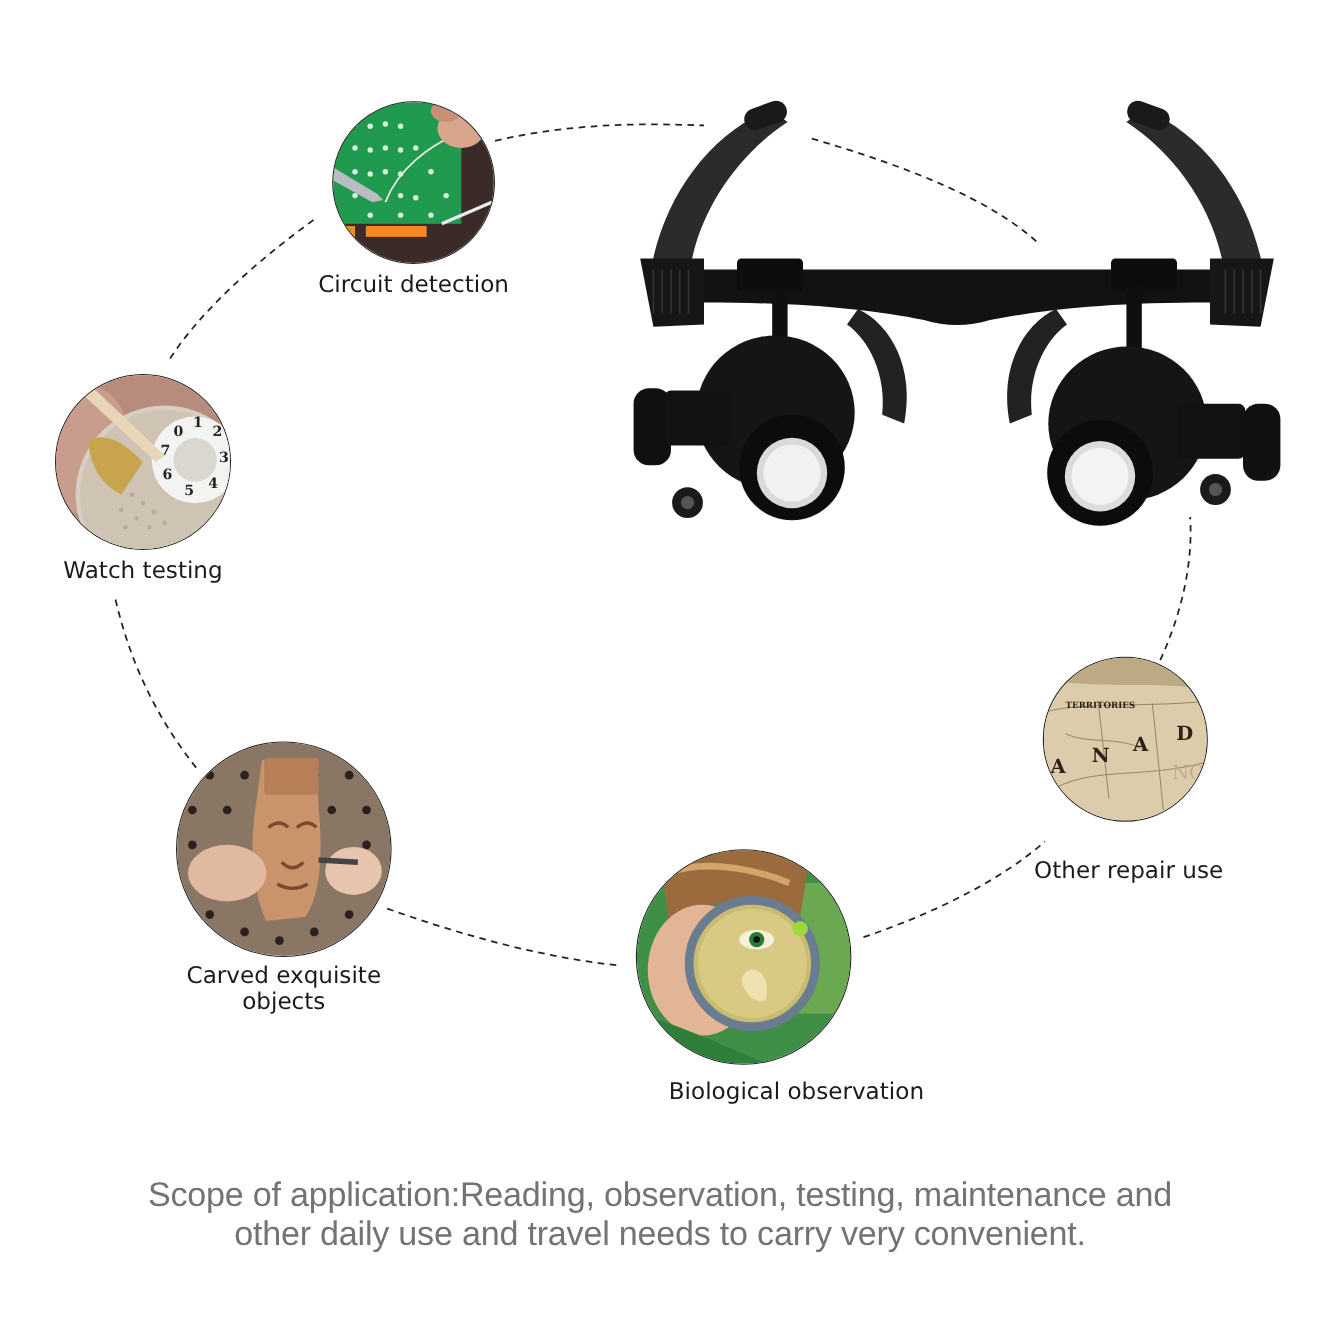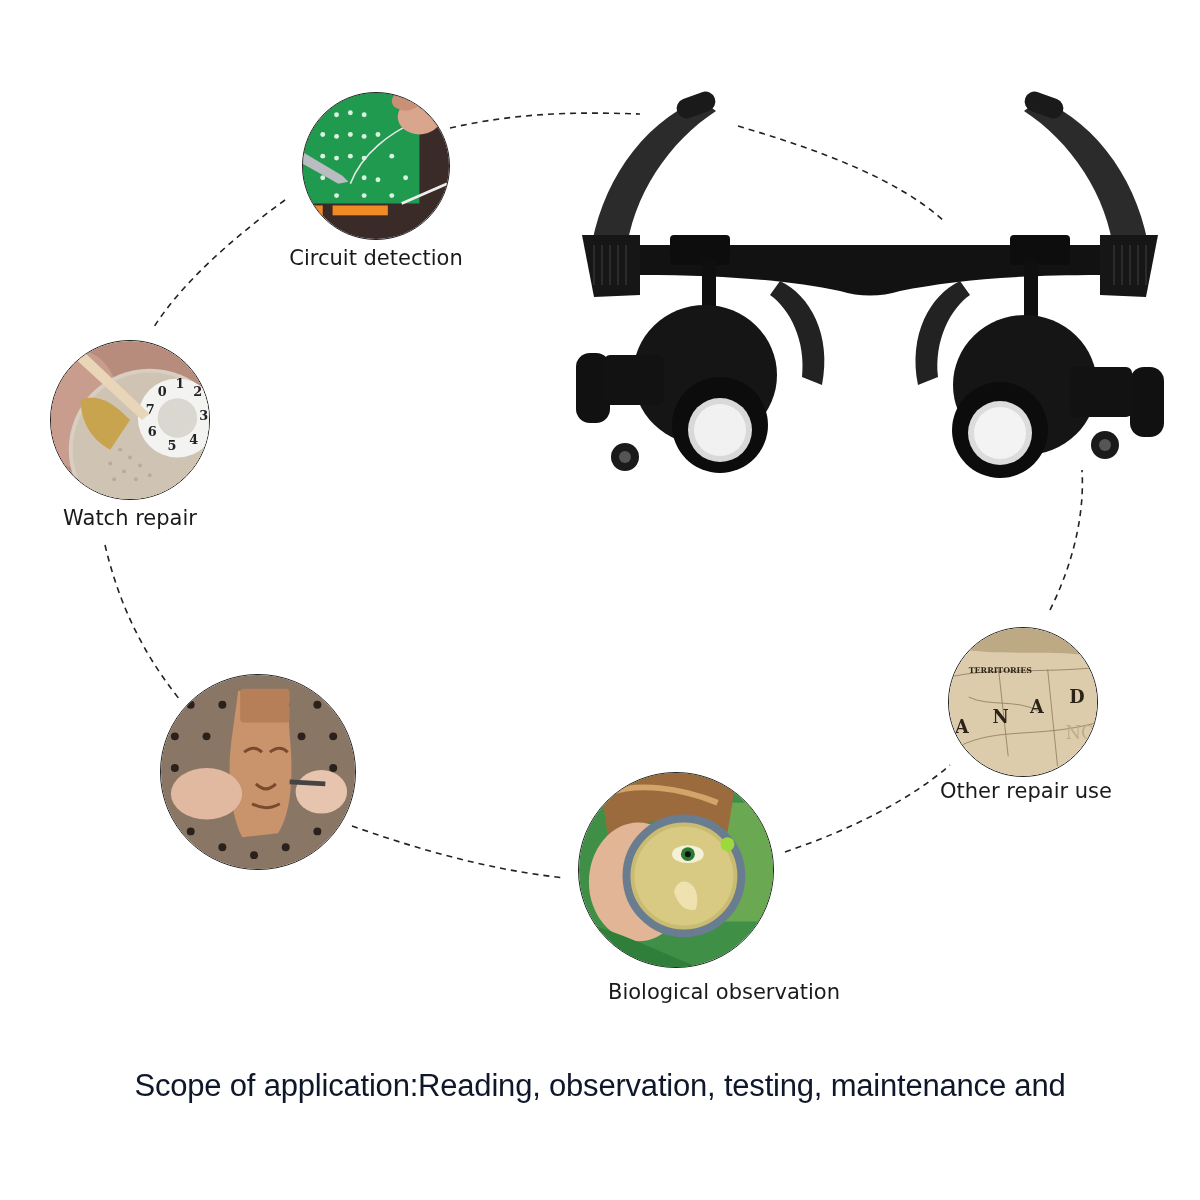--- a/index.html
+++ b/index.html
@@ -7,21 +7,21 @@
            font-family: "DejaVu Sans", "Liberation Sans", sans-serif; color: #111; }
     .stage { position: absolute; left: 0; top: 0; width: 1200px; height: 1200px; text-decoration: underline; }
     .path-svg { position: absolute; left: 0; top: 0; width: 1200px; height: 1200px; }
     .thumb { position: absolute; border-radius: 50%; overflow: hidden;
              border: 1.5px solid #222; box-sizing: border-box; }
     .thumb svg { width: 100%; height: 100%; display: block; }
     .label { position: absolute; text-align: center; font-size: 21px; line-height: 23px;
              color: #1a1a1a; white-space: pre-line; transform: translateX(-50%); }
     .caption { position: absolute; left: 0; width: 1200px; top: 1068px; text-align: center;
                font-family: "Liberation Sans", sans-serif; font-size: 31px; line-height: 36px;
-               color: #0f172a; letter-spacing: -0.2px; }
+               color: #737373; letter-spacing: -0.2px; }
     .caption span { display: block; }
     .glasses { position: absolute; left: 570px; top: 85px; width: 600px; height: 420px; }
   </style>
 </head>
 <body>
 
 <div class="stage">
 
   <svg class="path-svg" viewBox="0 0 1200 1200">
     <g fill="none" stroke="#222" stroke-width="1.6" stroke-dasharray="6,5">
@@ -99,21 +99,21 @@
           <text x="144" y="56">2</text>
         <text x="150" y="80">3</text>
           <text x="140" y="104">4</text>
           <text x="118" y="110">5</text>
           <text x="98" y="96">6</text>
           <text x="96" y="74">7</text>
       </g>
       <polygon points="16,10 26,4 100,74 92,80" fill="#e9d5b8"></polygon>
     </svg>
   </div>
-  <div class="label" style="left:130px;top:507px;">Watch repair</div>
+  <div class="label" style="left:130px;top:507px;">Watch testing</div>
 
   <div class="thumb" style="left:160px;top:674px;width:196px;height:196px;">
     <svg viewBox="0 0 196 196">
       <rect width="196" height="196" fill="#8a7665"></rect>
       <g fill="#2a211c">
         <circle cx="30" cy="30" r="4"></circle>
           <circle cx="62" cy="30" r="4"></circle>
           <circle cx="94" cy="30" r="4"></circle>
           <circle cx="126" cy="30" r="4"></circle>
           <circle cx="158" cy="30" r="4"></circle>
@@ -130,41 +130,43 @@
           <circle cx="94" cy="182" r="4"></circle>
       </g>
       <path d="M78,16 L128,22 L130,60 C134,100 132,140 118,160 L82,164 C70,140 66,100 72,60 Z" fill="#c9936c"></path>
       <rect x="80" y="14" width="50" height="34" rx="4" fill="#b77f58"></rect>
       <path d="M84,78 q10,-8 18,0 M110,78 q10,-8 18,0 M96,110 q10,10 20,0 M92,130 q14,8 28,0" stroke="#7a4a2e" stroke-width="3" fill="none"></path>
       <ellipse cx="46" cy="120" rx="36" ry="26" fill="#e0b9a0"></ellipse>
       <ellipse cx="162" cy="118" rx="26" ry="22" fill="#e7c4ad"></ellipse>
       <line x1="130" y1="108" x2="166" y2="110" stroke="#444" stroke-width="5"></line>
     </svg>
   </div>
+  <div class="label" style="left:258px;top:876px;">Carved exquisite
+objects</div>
 
   <div class="thumb" style="left:578px;top:772px;width:196px;height:196px;">
     <svg viewBox="0 0 196 196">
       <rect width="196" height="196" fill="#3f8f46"></rect>
       <rect x="140" y="30" width="56" height="120" fill="#6aa852"></rect>
       <path d="M20,0 L160,0 L150,60 C120,40 70,40 30,70 Z" fill="#9b6b3e"></path>
       <path d="M30,20 C60,10 100,14 140,30" stroke="#d4a46a" stroke-width="6" fill="none"></path>
       <ellipse cx="60" cy="110" rx="50" ry="60" fill="#e2b596"></ellipse>
       <path d="M0,150 C40,160 80,180 120,196 L0,196 Z" fill="#2f7f3a"></path>
       <circle cx="106" cy="104" r="58" fill="#c9bb6f" stroke="#6a7d90" stroke-width="8"></circle>
       <circle cx="106" cy="104" r="50" fill="#d8c983"></circle>
       <ellipse cx="110" cy="82" rx="16" ry="9" fill="#f5f1d8"></ellipse>
       <circle cx="110" cy="82" r="7" fill="#2a7a32"></circle>
       <circle cx="110" cy="82" r="3" fill="#111"></circle>
       <path d="M96,120 C100,100 126,110 118,138 C108,140 100,134 96,120 Z" fill="#efe2b0"></path>
       <circle cx="150" cy="72" r="7" fill="#9bd93c"></circle>
     </svg>
   </div>
   <div class="label" style="left:676px;top:981px;margin-left:48px;">Biological observation</div>
 
-  <div class="thumb" style="left:948px;top:627px;width:150px;height:150px;">
+  <div class="thumb" style="left:948px;top:597px;width:150px;height:150px;">
     <svg viewBox="0 0 150 150">
       <rect width="150" height="150" fill="#dcccab"></rect>
       <path d="M0,0 L150,0 L150,30 C110,20 60,30 0,20 Z" fill="#a8916b" opacity="0.6"></path>
       <g stroke="#8c7a5a" stroke-width="0.8" fill="none">
         <path d="M0,50 C40,40 90,46 150,40"></path>
         <path d="M10,120 C50,100 90,112 150,96"></path>
         <path d="M50,40 L60,130"></path>
           <path d="M100,42 L110,140"></path>
         <path d="M20,70 C40,80 70,72 90,84"></path>
       </g>
@@ -227,14 +229,15 @@
       <circle cx="430" cy="348" r="26" fill="#f3f3f3"></circle>
       <rect x="560" y="282" width="34" height="70" rx="14" fill="#111"></rect>
       <rect x="500" y="282" width="62" height="50" rx="6" fill="#121212"></rect>
       <circle cx="535" cy="360" r="14" fill="#1a1a1a"></circle>
       <circle cx="535" cy="360" r="6" fill="#555"></circle>
     </g>
   </svg>
 
   <div class="caption">
     <span>Scope of application:Reading, observation, testing, maintenance and</span>
+    <span>other daily use and travel needs to carry very convenient.</span>
   </div>
 </div>
 
 </body></html>

